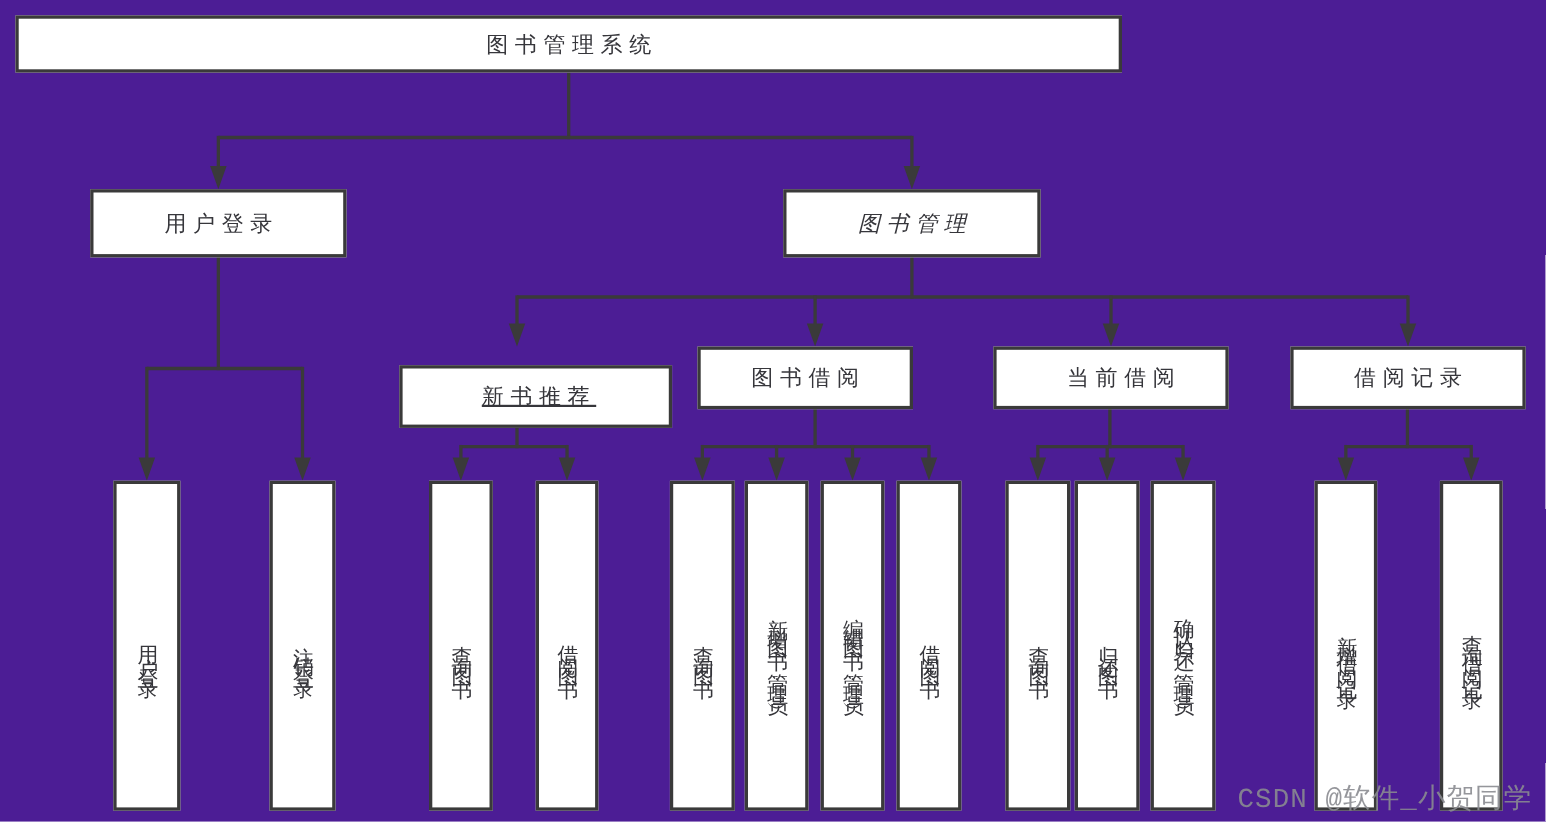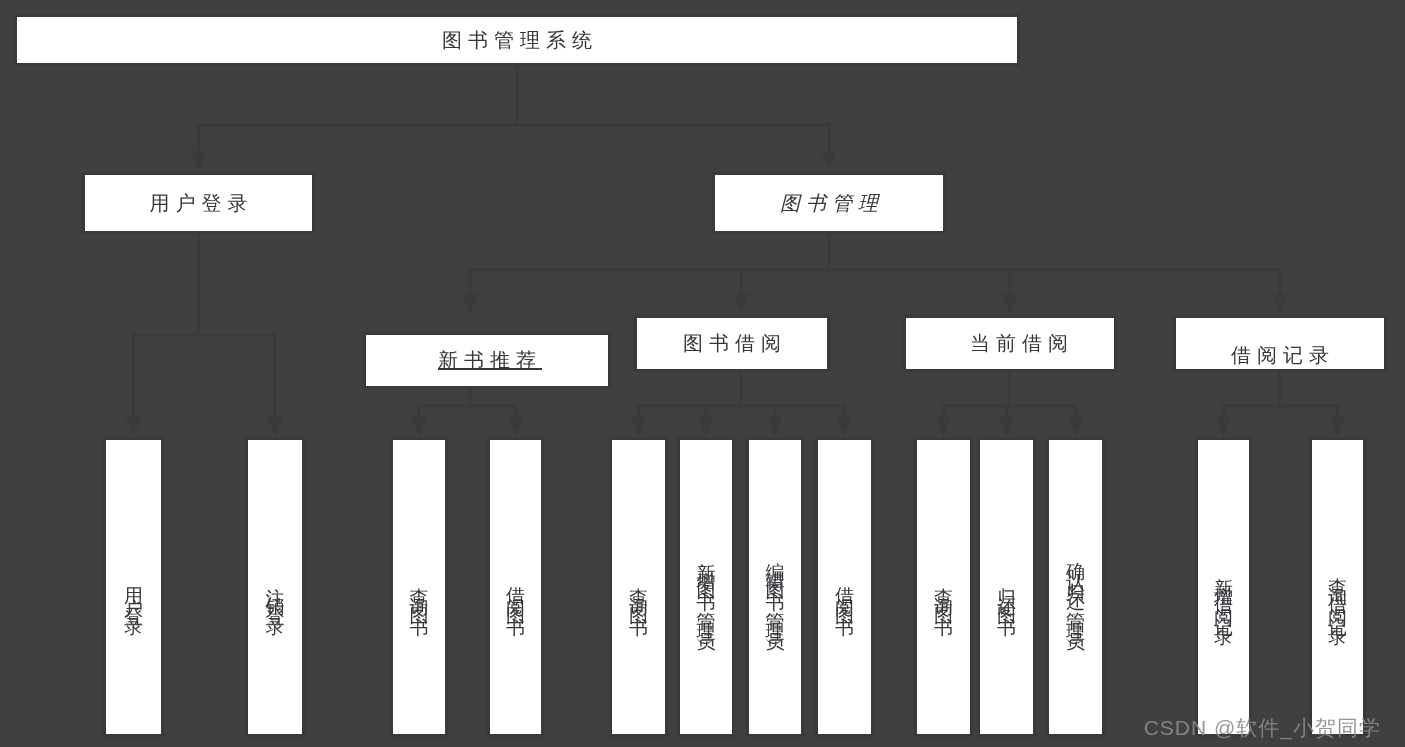--- a/index.html
+++ b/index.html
@@ -1,17 +1,17 @@
 <!DOCTYPE html>
 <html><head>
 <meta charset="utf-8">
 <style>
   html,body{margin:0;padding:0;background:#ffffff;}
   .canvas{
-    position:relative;width:1405px;height:747px;background:#404040;
+    position:relative;width:1405px;height:747px;background:#4c1d95;
     font-family:"Liberation Sans",sans-serif;overflow:hidden;
   }
   svg.connectors{position:absolute;left:0;top:0;width:1405px;height:747px;}
   .node{
     position:absolute;box-sizing:border-box;background:#ffffff;
     border:3px solid #3a3a3a;display:flex;align-items:center;justify-content:center;
     color:#36363b;
   }
   .h-node{font-size:20px;}
   .h-node span{letter-spacing:6px;margin-right:-6px;white-space:nowrap;}
@@ -20,37 +20,37 @@
     font-size:19px;line-height:1.15;letter-spacing:10px;margin-bottom:-10px;
     white-space:nowrap;
   }
   
   .b-root{left:14px;top:14px;width:1006px;height:52px;}
   .b-login{left:82px;top:172px;width:233px;height:62px;}
   .b-mgmt{left:712px;top:172px;width:234px;height:62px;font-style:italic;}
   .b-l3a{left:363px;top:332px;width:248px;height:57px;text-decoration:underline;}
   .b-l3b{left:634px;top:315px;width:196px;height:57px;}
   .b-l3c{left:903px;top:315px;width:214px;height:57px;padding-left:18px;}
-  .b-l3d{left:1173px;top:315px;width:214px;height:57px;align-items:flex-end;}
+  .b-l3d{left:1173px;top:315px;width:214px;height:57px;}
   .lf1{left:103px;top:437px;width:61px;height:300px;}
   .lf2{left:245px;top:437px;width:60px;height:300px;}
   .lf3{left:390px;top:437px;width:58px;height:300px;}
   .lf4{left:487px;top:437px;width:57px;height:300px;}
   .lf5{left:609px;top:437px;width:59px;height:300px;}
   .lf6{left:677px;top:437px;width:58px;height:300px;}
   .lf7{left:746px;top:437px;width:58px;height:300px;}
   .lf8{left:815px;top:437px;width:59px;height:300px;}
   .lf9{left:914px;top:437px;width:59px;height:300px;}
   .lf10{left:977px;top:437px;width:59px;height:300px;}
   .lf11{left:1046px;top:437px;width:59px;height:300px;}
   .lf12{left:1195px;top:437px;width:57px;height:300px;}
   .lf13{left:1309px;top:437px;width:57px;height:300px;}
   .watermark{
-    position:absolute;right:24px;bottom:5px;font-size:21px;
-    color:rgba(137,139,144,0.9);letter-spacing:1px;white-space:nowrap;
+    position:absolute;right:12px;bottom:5px;font-size:25px;
+    color:rgba(137,139,144,0.9);letter-spacing:1px;white-space:nowrap;font-family:Liberation Mono, monospace;
   }
 </style>
 </head>
 <body>
 
 <div class="canvas">
 
   <svg class="connectors" viewBox="0 0 1405 747" fill="none" stroke="#3a3a3a" stroke-width="3">
 
     <g>

